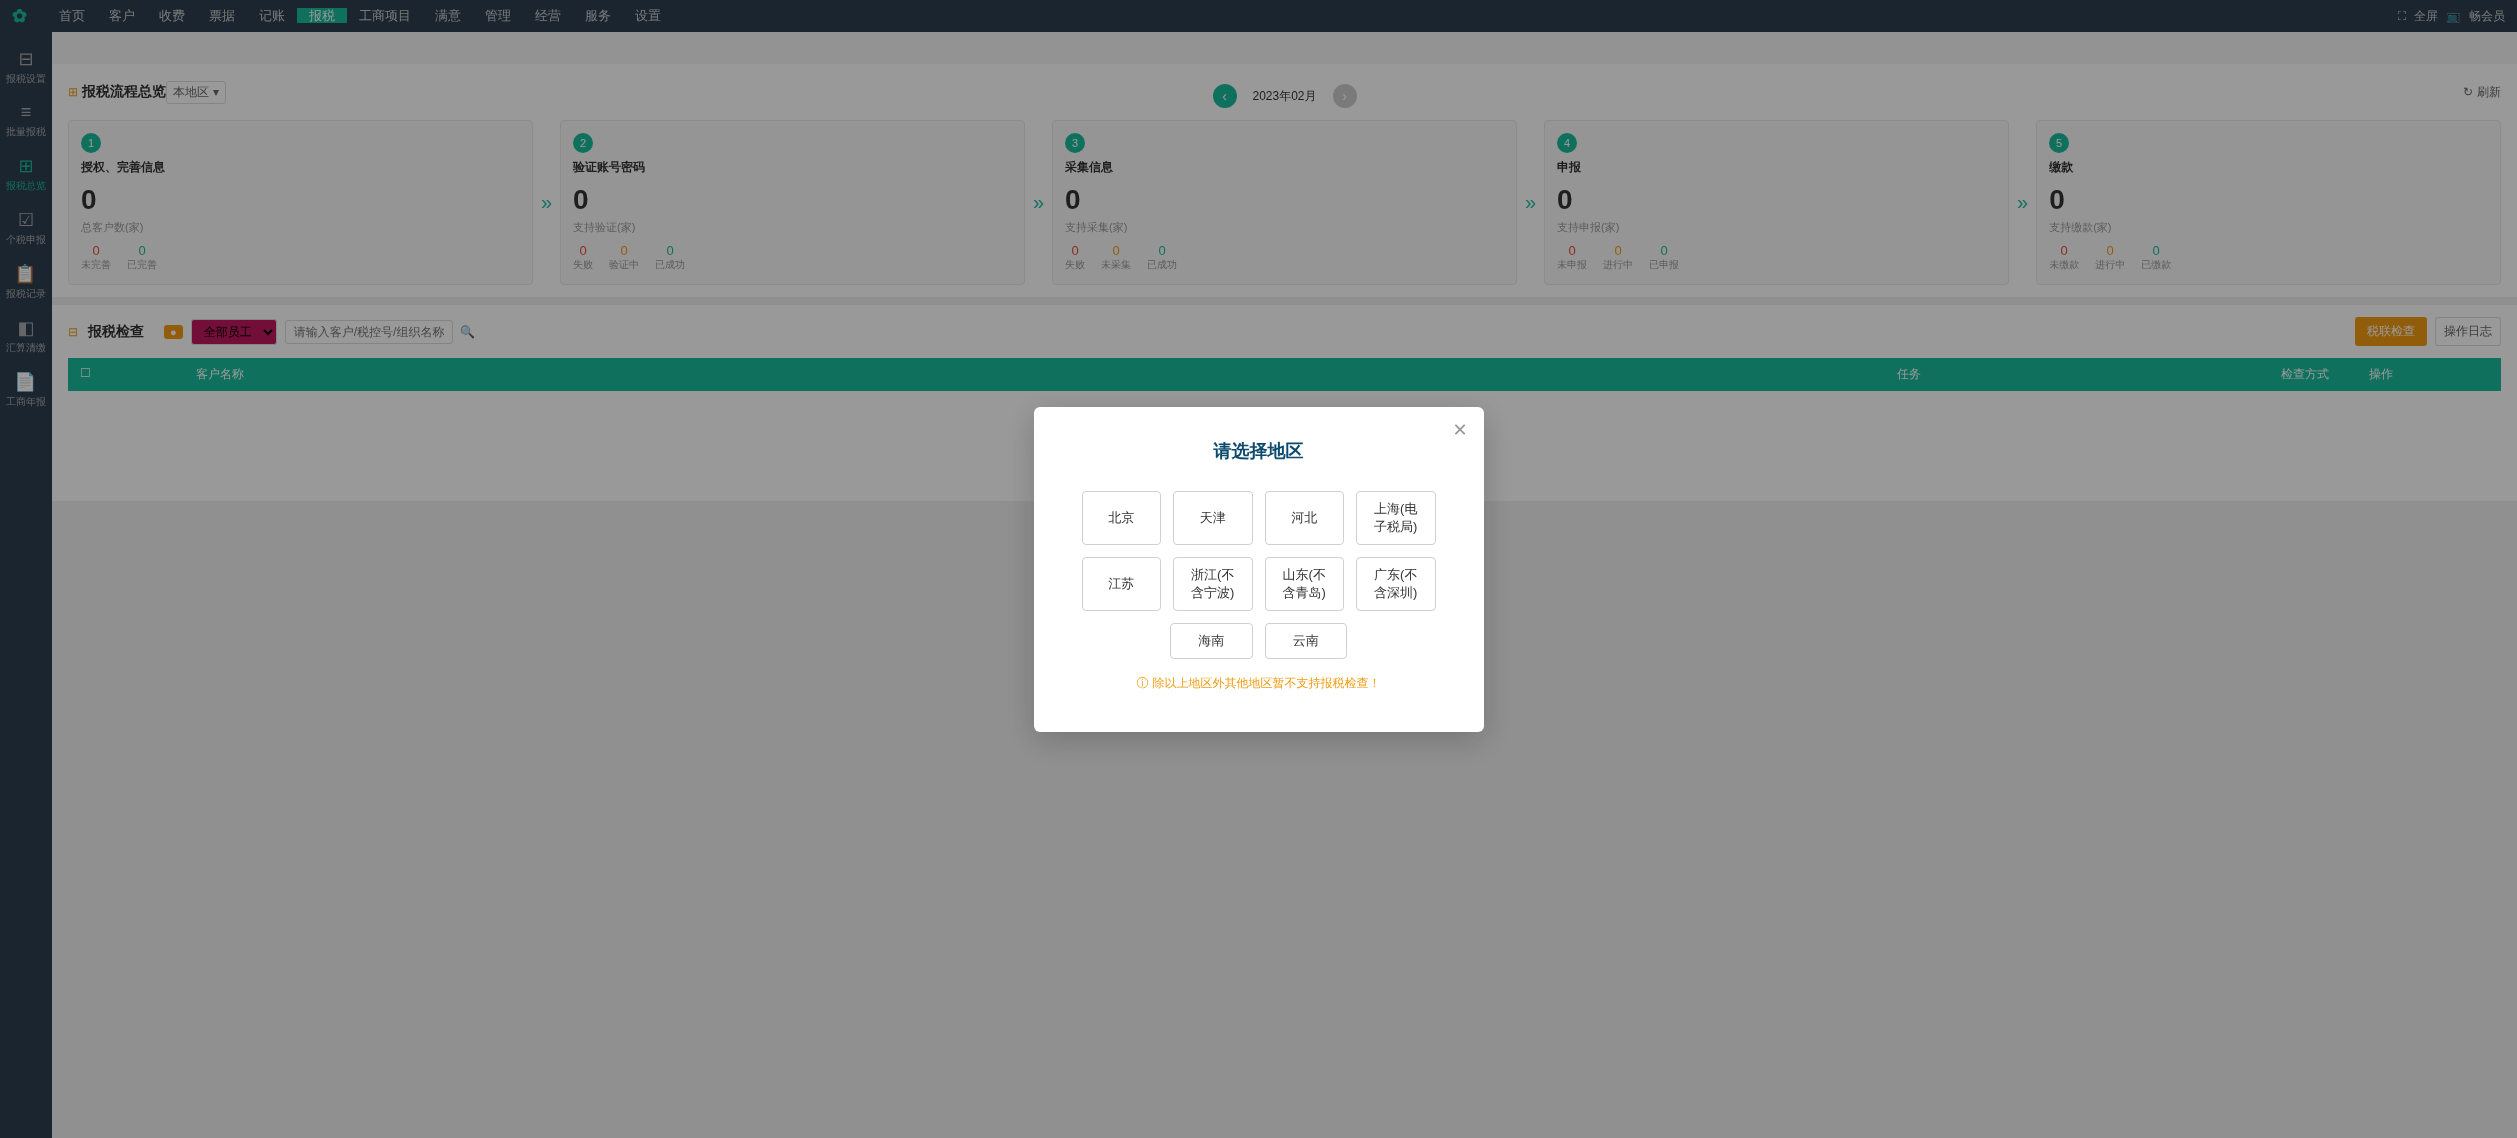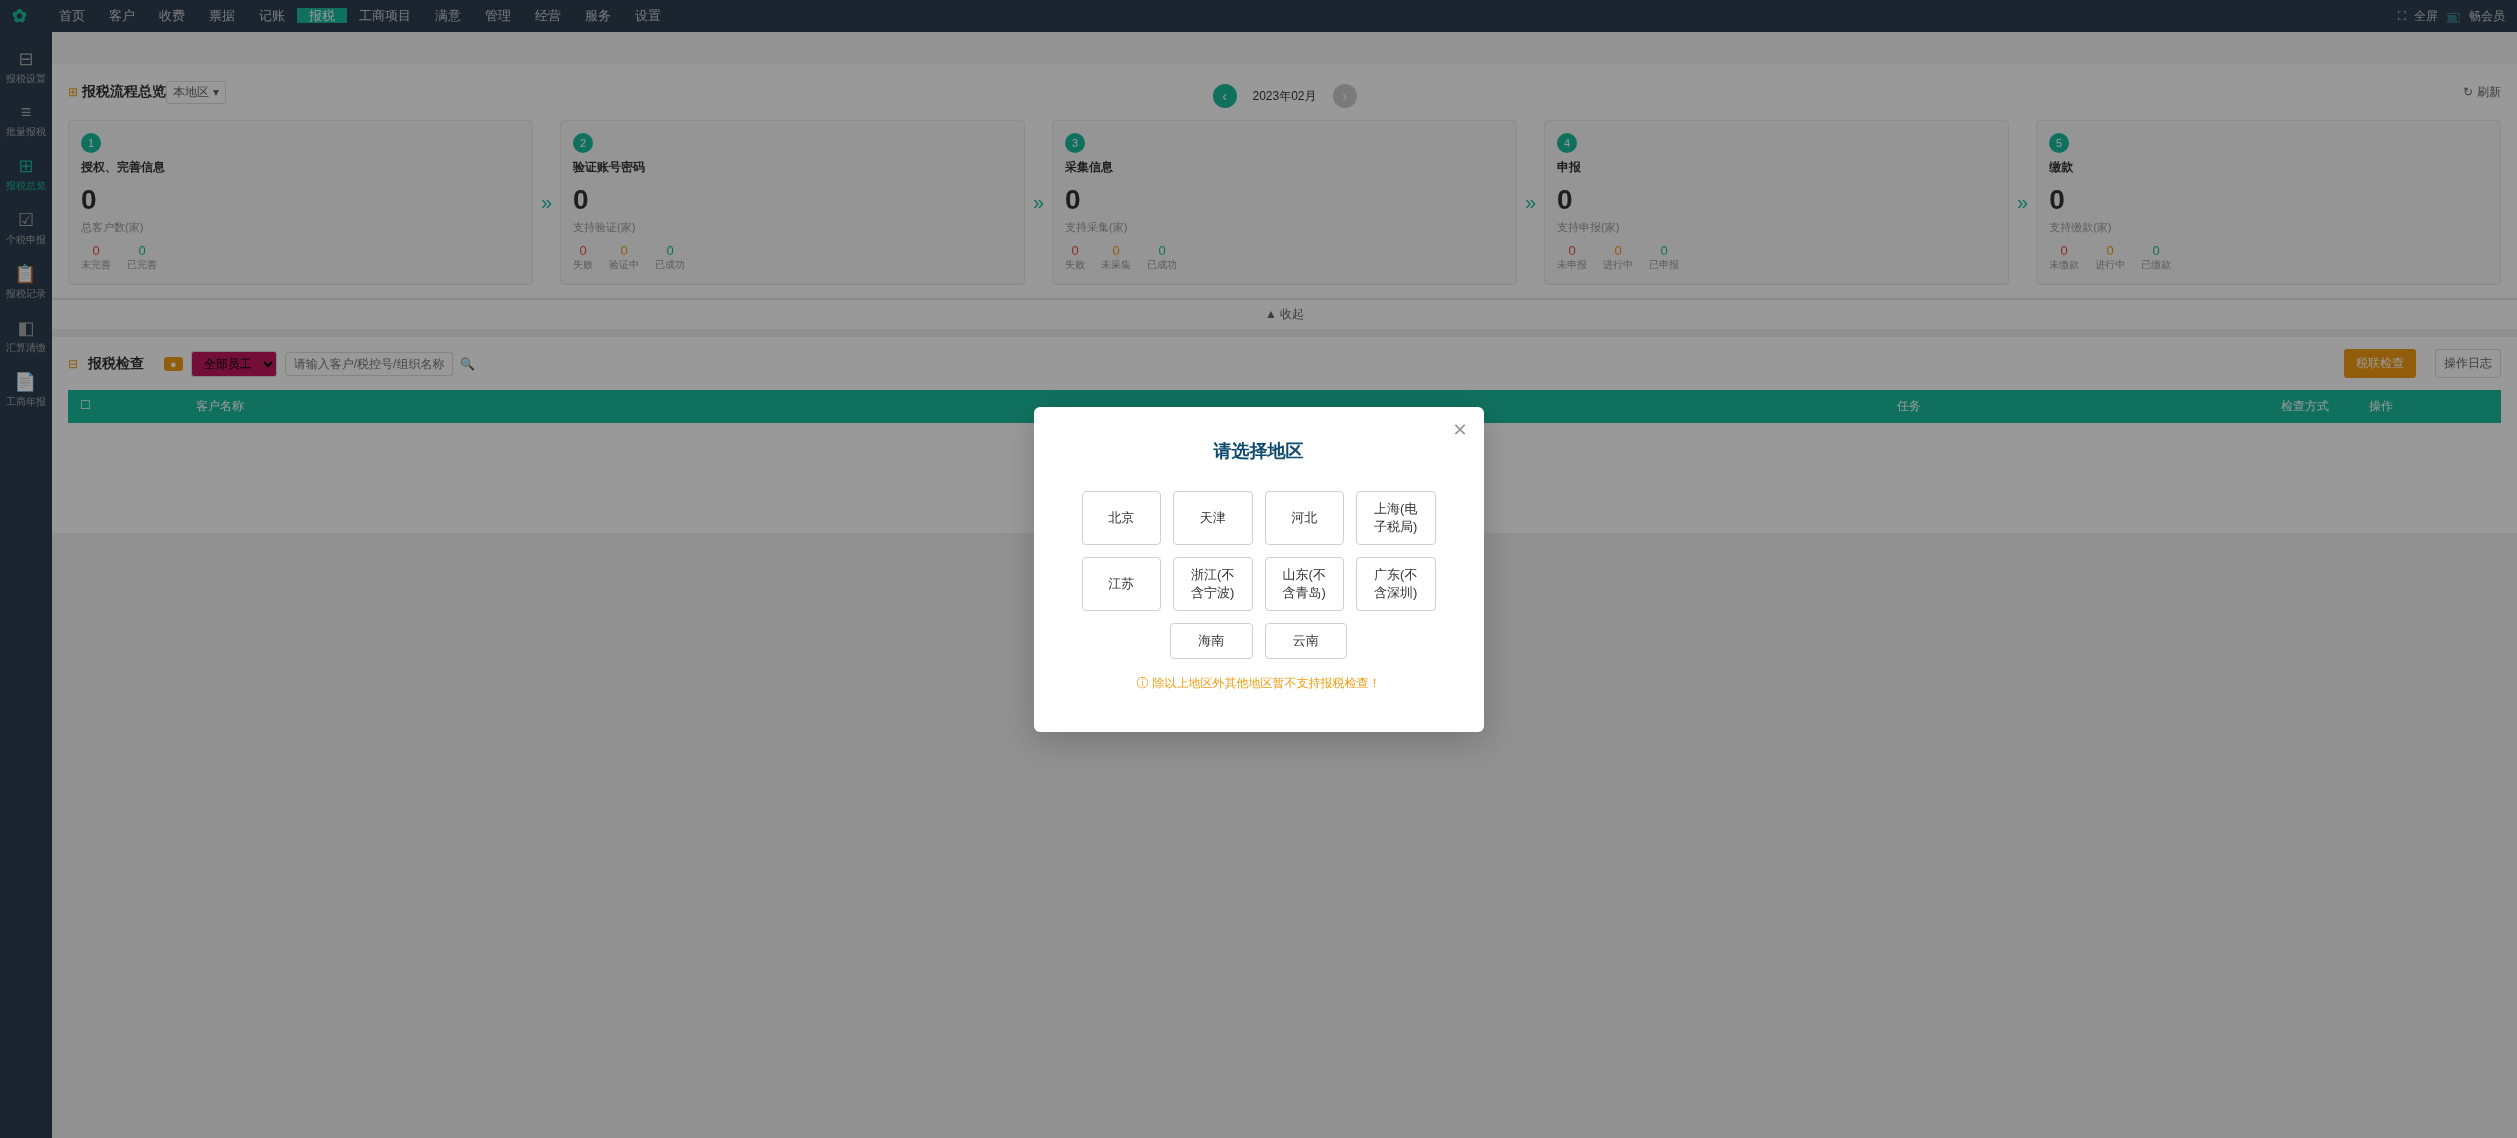--- a/index.html
+++ b/index.html
@@ -352,40 +352,36 @@
     </div>
             <div class="flow-stat">
       <div class="flow-stat-num teal">0</div>
       <div class="flow-stat-label">已缴款</div>
     </div>
           </div>
     </div>
   </div>
   </div>
 
-  <div class="collapse-bar">
-    <span>▲</span>
-    <span>收起</span>
-  </div>
 
   <div class="tax-check-section">
     <div class="tax-check-header">
       <span style="color:#f39c12;margin-right:2px;">⊟</span>
       <span class="section-title">报税检查</span>
 
       <div class="filter-bar" style="margin-left:12px;margin-bottom:0;">
         <span class="badge-orange">●</span>
         <select class="filter-select">
           <option>全部员工</option>
         </select>
         <input class="search-input" type="text" placeholder="请输入客户/税控号/组织名称" style="">
         <span style="cursor:pointer;color:#999;">🔍</span>
       </div>
 
-      <div style="margin-left:auto;display:flex;gap:19px;">
+      <div style="margin-left:auto;display:flex;gap:8px;">
         <button class="btn-check">税联检查</button>
         <button class="btn-log">操作日志</button>
       </div>
     </div>
 
     <div class="table-header">
       <span>☐</span>
       <span></span>
       <span>客户名称</span>
       <span>任务</span>

